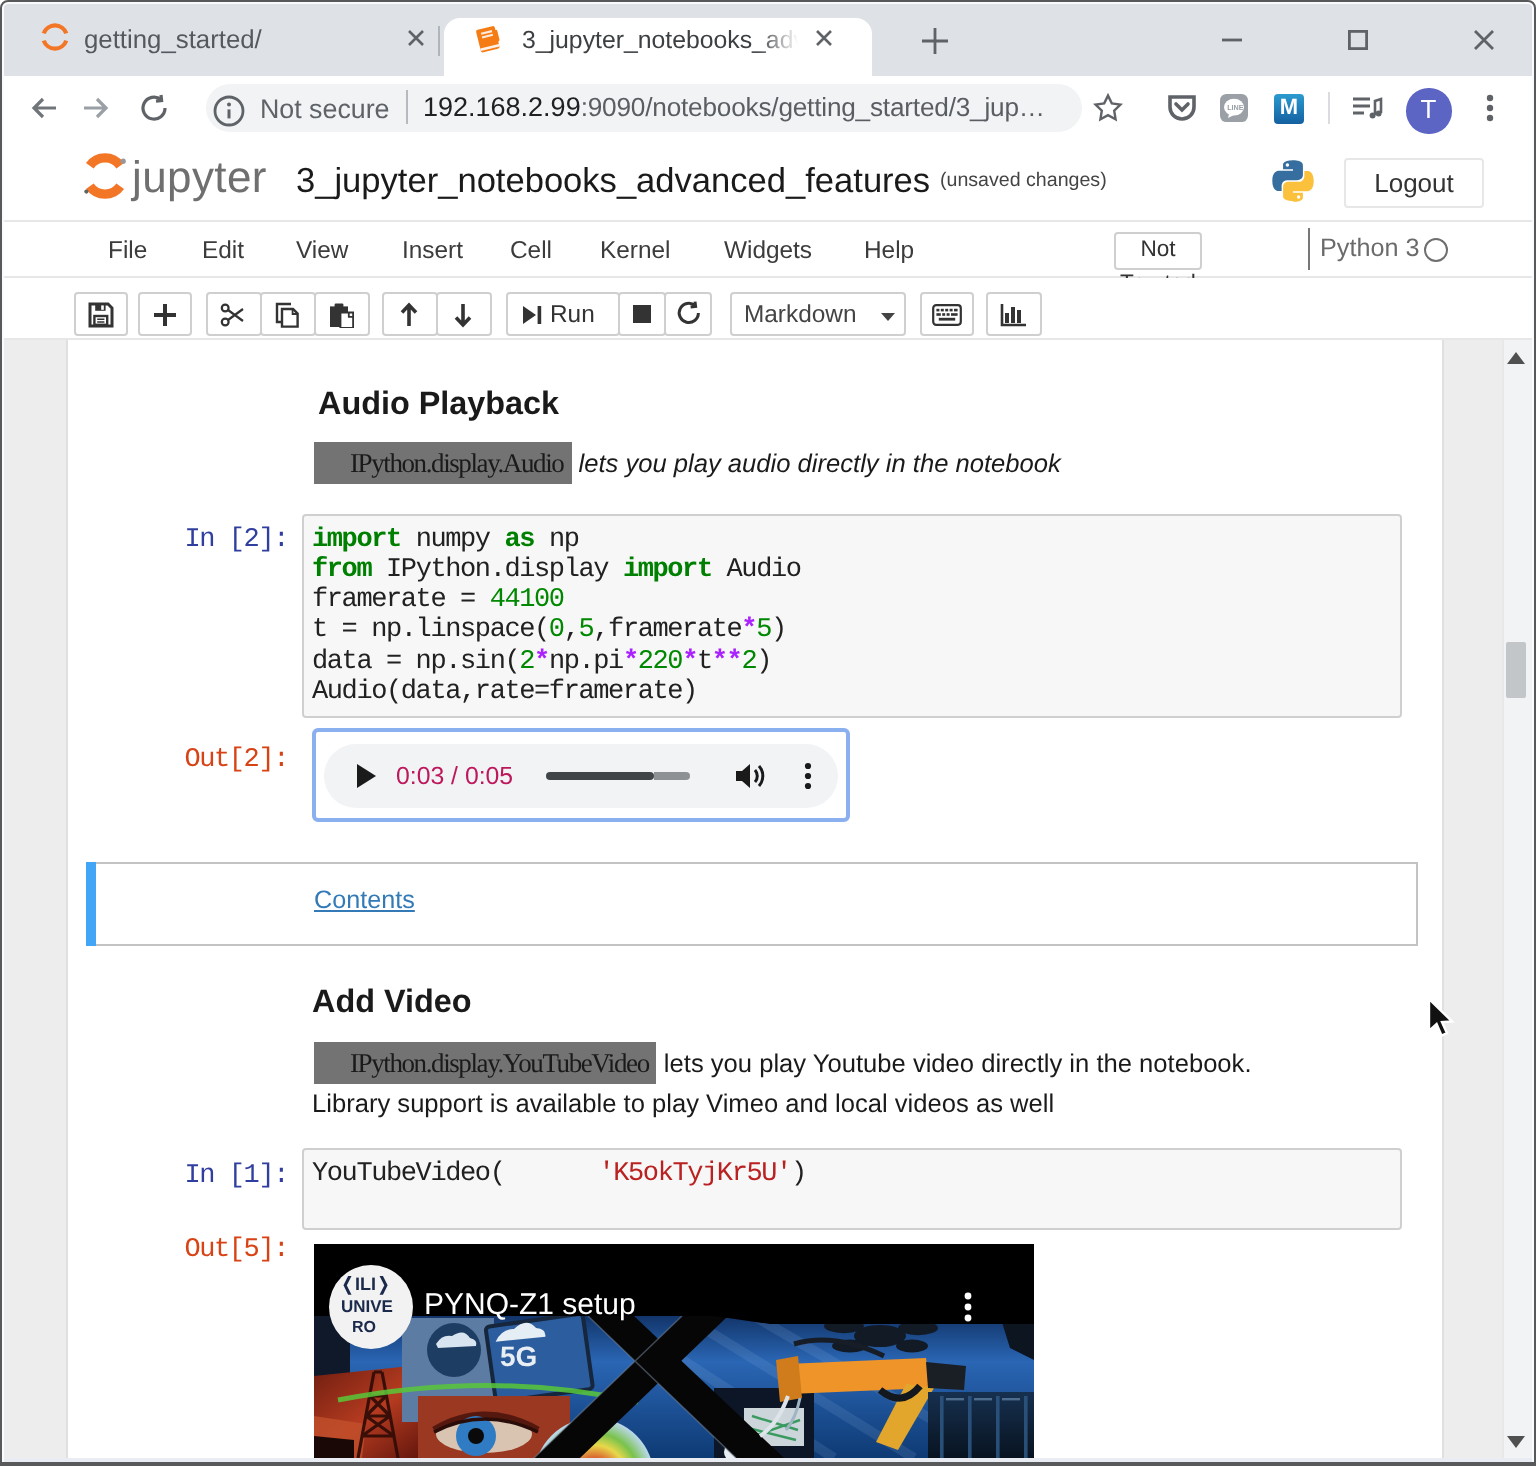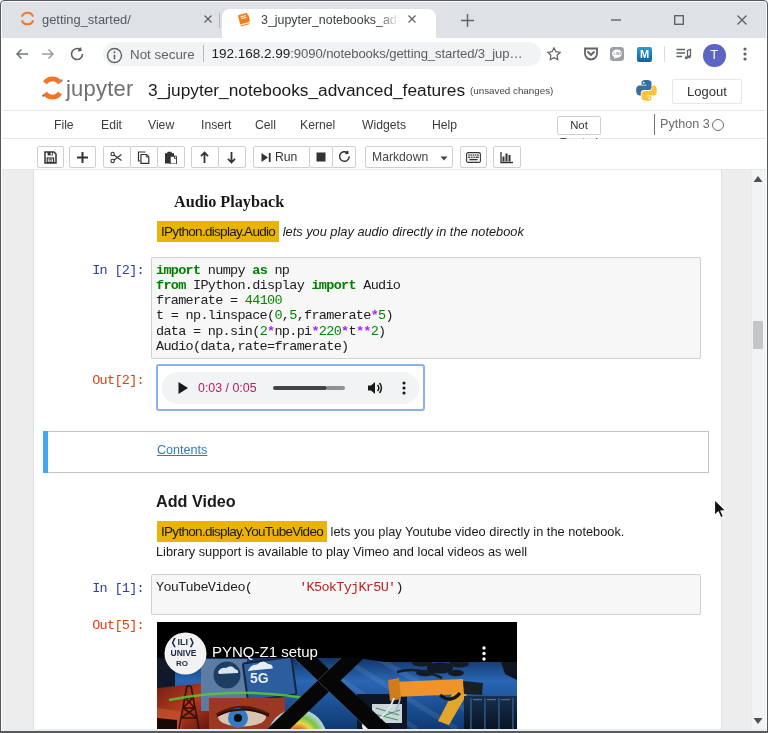--- a/index.html
+++ b/index.html
@@ -31,21 +31,21 @@
 .inp { color:#303F9F; }
 .outp { color:#D84315; }
 .codebox { position:absolute; left:151px; width:550px; background:#f7f7f7; border:1px solid #cfcfcf; border-radius:2px; padding:4.5px 0 3.5px 4px; }
 .codebox .cl { font-family:"Liberation Mono", monospace; font-size:13.5px; letter-spacing:-0.7px; line-height:15.3px; color:#212121; white-space:pre; }
 .k { color:#008000; font-weight:bold; }
 .nm { color:#080; }
 .op { color:#AA22FF; font-weight:bold; }
 .st { color:#BA2121;margin-left:47px; }
 .h3 { position:absolute; font-size:16.2px; font-weight:bold; color:#1a1a1a; white-space:nowrap; }
 .ptext { position:absolute; font-size:12.8px; color:#1a1a1a; white-space:nowrap; }
-.cspan { font-family:Liberation Sans, sans-serif; font-size:13.5px; letter-spacing:-0.7px; background:#eab308; color:#1a1a1a; padding:3px 4px 3px 4px; }
+.cspan { font-family:Liberation Serif, serif; font-size:13.5px; letter-spacing:-0.7px; background:#737373; color:#1a1a1a; padding:3px 4px 3px 18px; }
 
 #sbar { position:absolute; left:751px; top:170px; width:15px; height:559px; background:#f2f3f4; border-left:1px solid #e8e8e8; }
 #sthumb { position:absolute; left:753px; top:321px; width:10px; height:28px; background:#c3c6c9; border-radius:1px; }
 </style>
 </head>
 <body>
 
 <div id="tabstrip"></div>
 
 <svg class="abs" style="left:20px;top:11px" width="15" height="15" viewBox="0 0 15 15">
@@ -250,21 +250,21 @@
       <rect x="2.5" y="5.5" width="2" height="5"></rect>
       <rect x="5.5" y="2.5" width="2" height="8"></rect>
       <rect x="8.5" y="4" width="2" height="6.5"></rect>
     </g>
     <path d="M1 1 L1 11.5 L13 11.5" stroke="#333" stroke-width="1.3" fill="none"></path>
   </svg>
 
 <div id="site"></div>
 <div id="container"></div>
 
-<div class="h3" style="left:174px;top:193px;font-family:Liberation Serif, serif;">Audio Playback</div>
+<div class="h3" style="left:159px;top:193px;">Audio Playback</div>
 <div class="ptext" style="left:157px;top:224.4px;"><span class="cspan">IPython.display.Audio</span><span style="white-space:pre;font-style:italic;"> lets you play audio directly in the notebook</span></div>
 
 <div class="prompt inp" style="left:83px;top:262.5px;width:61px;text-align:right;">In [2]:</div>
 <div class="codebox" style="top:257px;height:102px;">
 <div class="cl"><span class="k">import</span> numpy <span class="k">as</span> np</div>
 <div class="cl"><span class="k">from</span> IPython.display <span class="k">import</span> Audio</div>
 <div class="cl">framerate = <span class="nm">44100</span></div>
 <div class="cl">t = np.linspace(<span class="nm">0</span>,<span class="nm">5</span>,framerate<span class="op">*</span><span class="nm">5</span>)</div>
 <div class="cl">data = np.sin(<span class="nm">2</span><span class="op">*</span>np.pi<span class="op">*</span><span class="nm">220</span><span class="op">*</span>t<span class="op">**</span><span class="nm">2</span>)</div>
 <div class="cl">Audio(data,rate=framerate)</div>

